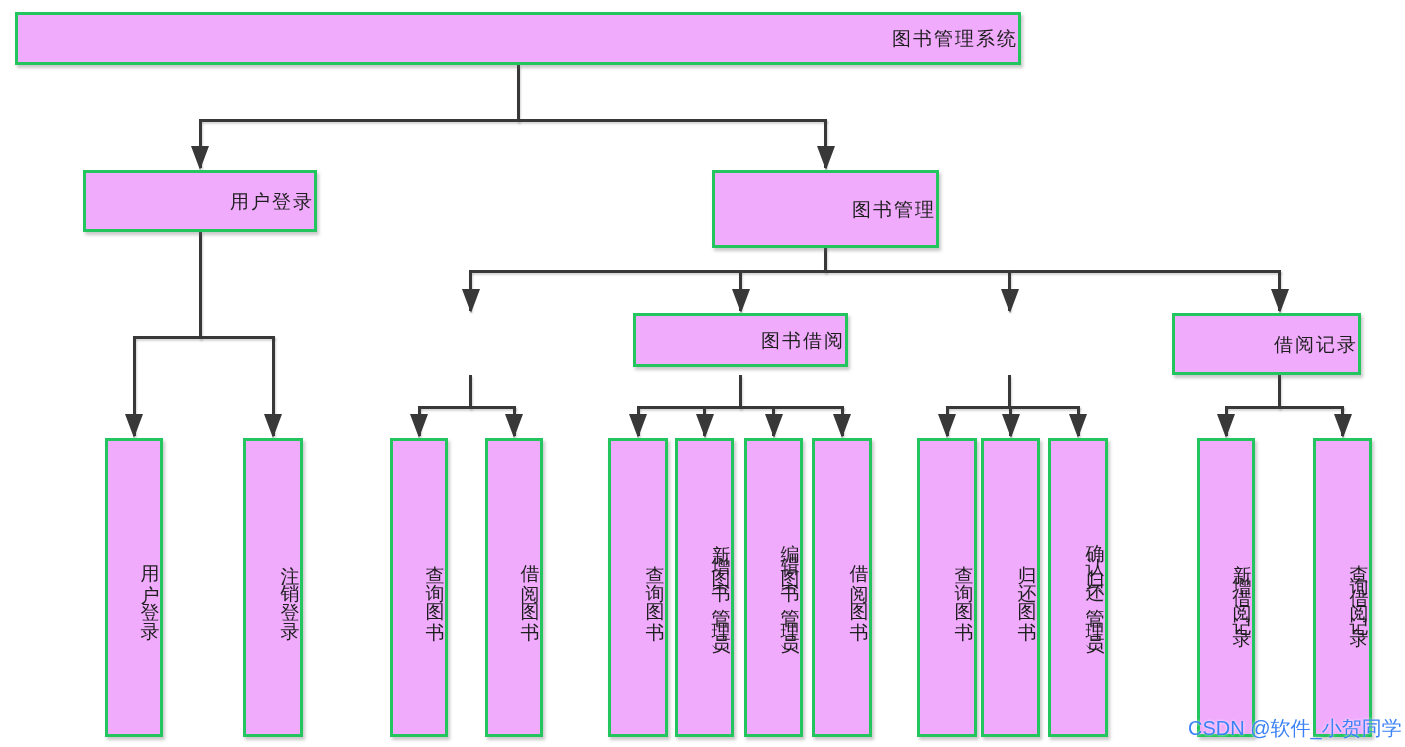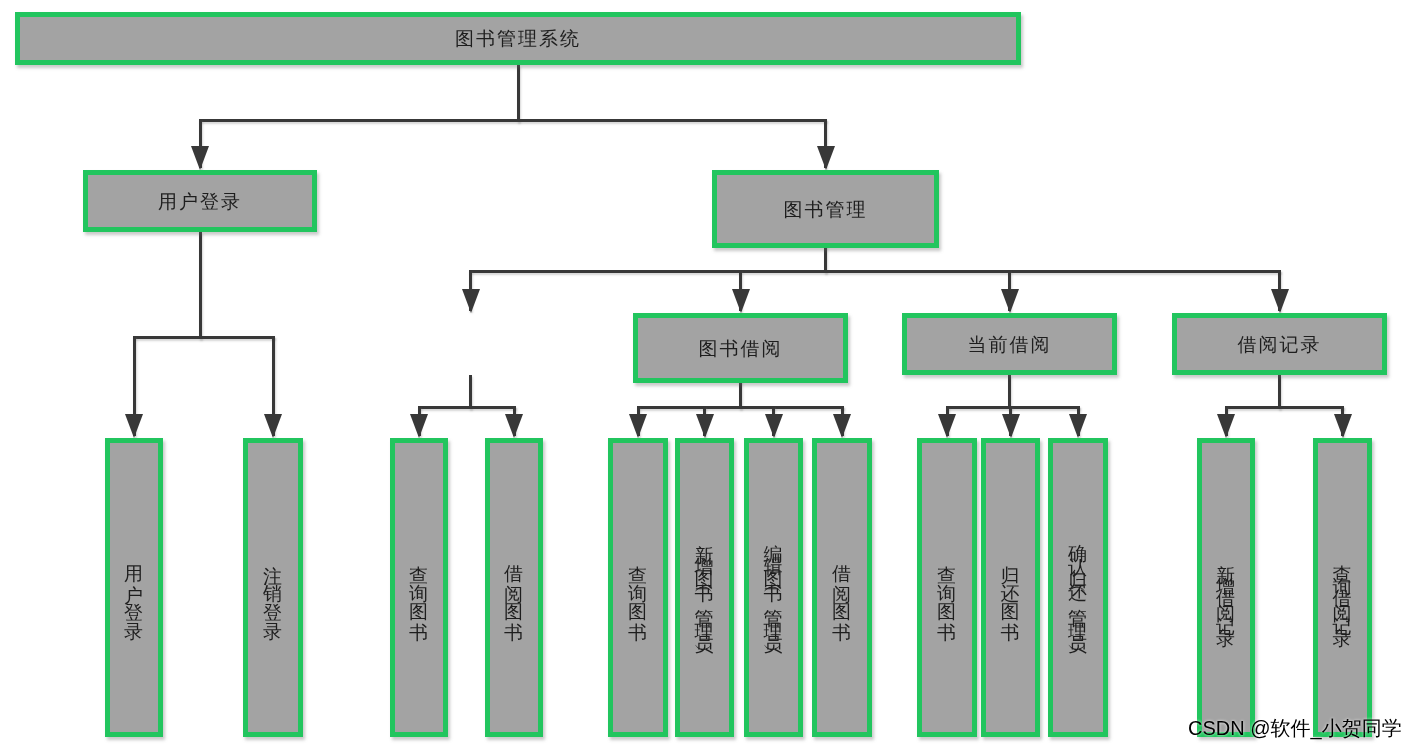--- a/index.html
+++ b/index.html
@@ -7,25 +7,25 @@
     position: relative;
     width: 1405px;
     height: 747px;
     background: #ffffff;
     overflow: hidden;
     font-family: "Liberation Sans", "DejaVu Sans", sans-serif;
   }
   .node {
     position: absolute;
     box-sizing: border-box;
-    border: 5px solid #22c55e;
-    background: #a3a3a3;
+    border: 3px solid #22c55e;
+    background: #f0abfc;
     display: flex;
     align-items: center;
-    justify-content: center;
+    justify-content: flex-end;
     box-shadow: 2px 3px 3px rgba(100,100,100,0.35);
     z-index: 2;
   }
   .node-label {
     font-size: 19px;
     color: #1e1e1e;
     letter-spacing: 2px;
     white-space: nowrap;
     line-height: 1;
   }
@@ -47,47 +47,44 @@
     border-left: 9px solid transparent;
     border-right: 9px solid transparent;
     border-top: 24px solid #383838;
     z-index: 1;
   }
   .watermark {
     position: absolute;
     left: 1188px;
     top: 715px;
     font-size: 20px;
-    color: #000000;
+    color: #3b82f6;
     white-space: nowrap;
     z-index: 10;
     text-shadow: 0 0 3px rgba(255,255,255,0.95);
   }
 </style>
 </head>
 <body>
 
 <div class="canvas" id="canvas">
   <div class="watermark">CSDN @软件_小贺同学</div>
 <div class="node" style="left: 15px; top: 12px; width: 1006px; height: 53px;">
       <span class="node-label">图书管理系统</span>
     </div>
     <div class="node" style="left: 83px; top: 170px; width: 234px; height: 62px;">
       <span class="node-label">用户登录</span>
     </div>
     <div class="node" style="left: 712px; top: 170px; width: 227px; height: 78px;">
       <span class="node-label">图书管理</span>
     </div>
-    <div class="node" style="left: 633px; top: 313px; width: 215px; height: 70px;">
+    <div class="node" style="left: 633px; top: 313px; width: 215px; height: 54px;">
       <span class="node-label">图书借阅</span>
     </div>
-    <div class="node" style="left: 902px; top: 313px; width: 215px; height: 62px;">
-      <span class="node-label">当前借阅</span>
-    </div>
-    <div class="node" style="left: 1172px; top: 313px; width: 215px; height: 62px;">
+    <div class="node" style="left: 1172px; top: 313px; width: 189px; height: 62px;">
       <span class="node-label">借阅记录</span>
     </div>
     <div class="node vert" style="left: 105px; top: 438px; width: 58px; height: 299px;">
       <span class="node-label sp-wide">用户登录</span>
     </div>
     <div class="node vert" style="left: 243px; top: 438px; width: 60px; height: 299px;">
       <span class="node-label sp-wide">注销登录</span>
     </div>
     <div class="node vert" style="left: 390px; top: 438px; width: 58px; height: 299px;">
       <span class="node-label sp-wide">查询图书</span>

